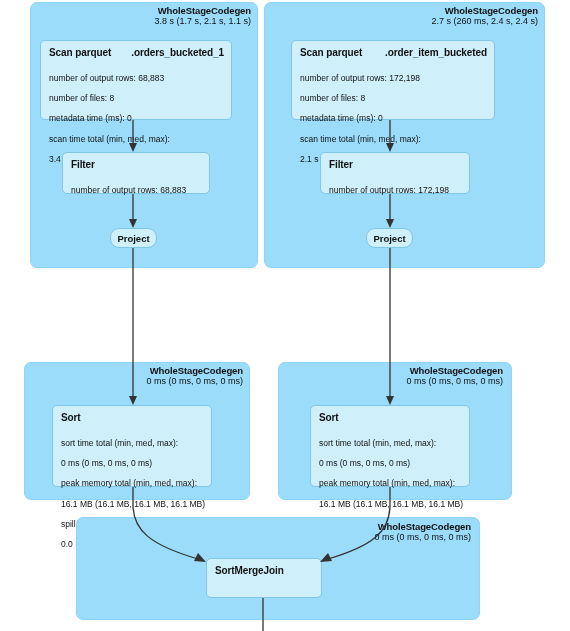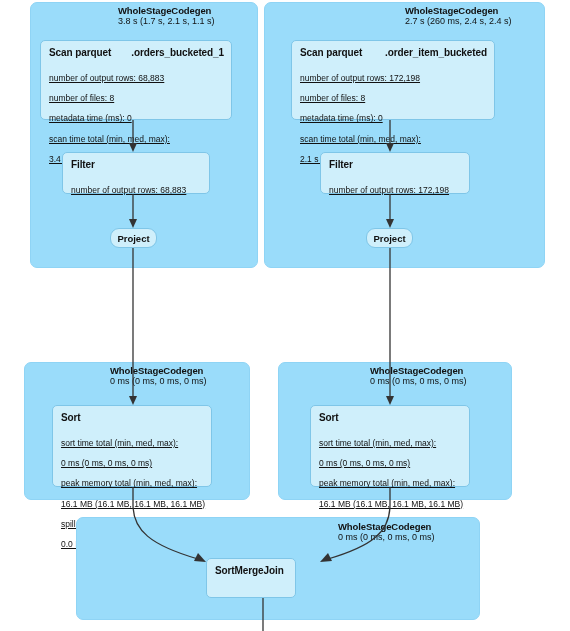--- a/index.html
+++ b/index.html
@@ -9,21 +9,21 @@
 
   .stage{
     position:absolute;
     background:#9ADCFA;
     border:1px solid #8fd4f5;
     border-radius:7px;
     box-sizing:border-box;
   }
   .stage-label{
     position:absolute;
-    text-align:left;
+    text-align:right;
     color:#111;
     line-height:1.18;
     white-space:nowrap;
   }
   .stage-label .t1{font-size:9.5px;font-weight:bold;letter-spacing:-0.1px;display:block;}
   .stage-label .t2{font-size:9px;font-weight:normal;display:block;}
 
   .node{
     position:absolute;
     background:#CFEFFB;
@@ -45,21 +45,21 @@
   .node-title .tbl{
     margin-left:auto;
     font-weight:bold;
   }
   .node-metrics{
     font-size:8.5px;
     line-height:1.18;
     white-space:pre-line;
     font-weight:normal;
   }
-  .node-metric-line{font-size:8.5px;line-height:1.2;white-space:nowrap;text-decoration:underline;}
+  .node-metric-line{font-size:8.5px;line-height:1.2;white-space:nowrap;}
 
   .pill{
     position:absolute;
     background:#CFEFFB;
     border:1px solid #7fc6e8;
     border-radius:9px;
     box-sizing:border-box;
     font-size:9.5px;
     font-weight:bold;
     color:#111;
@@ -186,21 +186,21 @@
   </div>
 </div>
 
 <div class="stage" style="left:76px;top:517px;width:404px;height:103px;"></div>
 
 <div class="stage-label" style="left:338px;top:521px;width:133px;">
   <span class="t1">WholeStageCodegen</span>
   <span class="t2">0 ms (0 ms, 0 ms, 0 ms)</span>
 </div>
 
-<div class="node" style="left:206px;top:558px;width:90px;height:40px;">
+<div class="node" style="left:206px;top:558px;width:116px;height:40px;">
   <div class="node-title">
     <span>SortMergeJoin</span>
   </div>
 </div>
 
 <svg class="edge" viewBox="0 0 570 631" width="570" height="631">
 
   <g>
     <line x1="133" y1="120" x2="133" y2="146"></line>
     <polygon points="133,152 129,143 137,143"></polygon>

